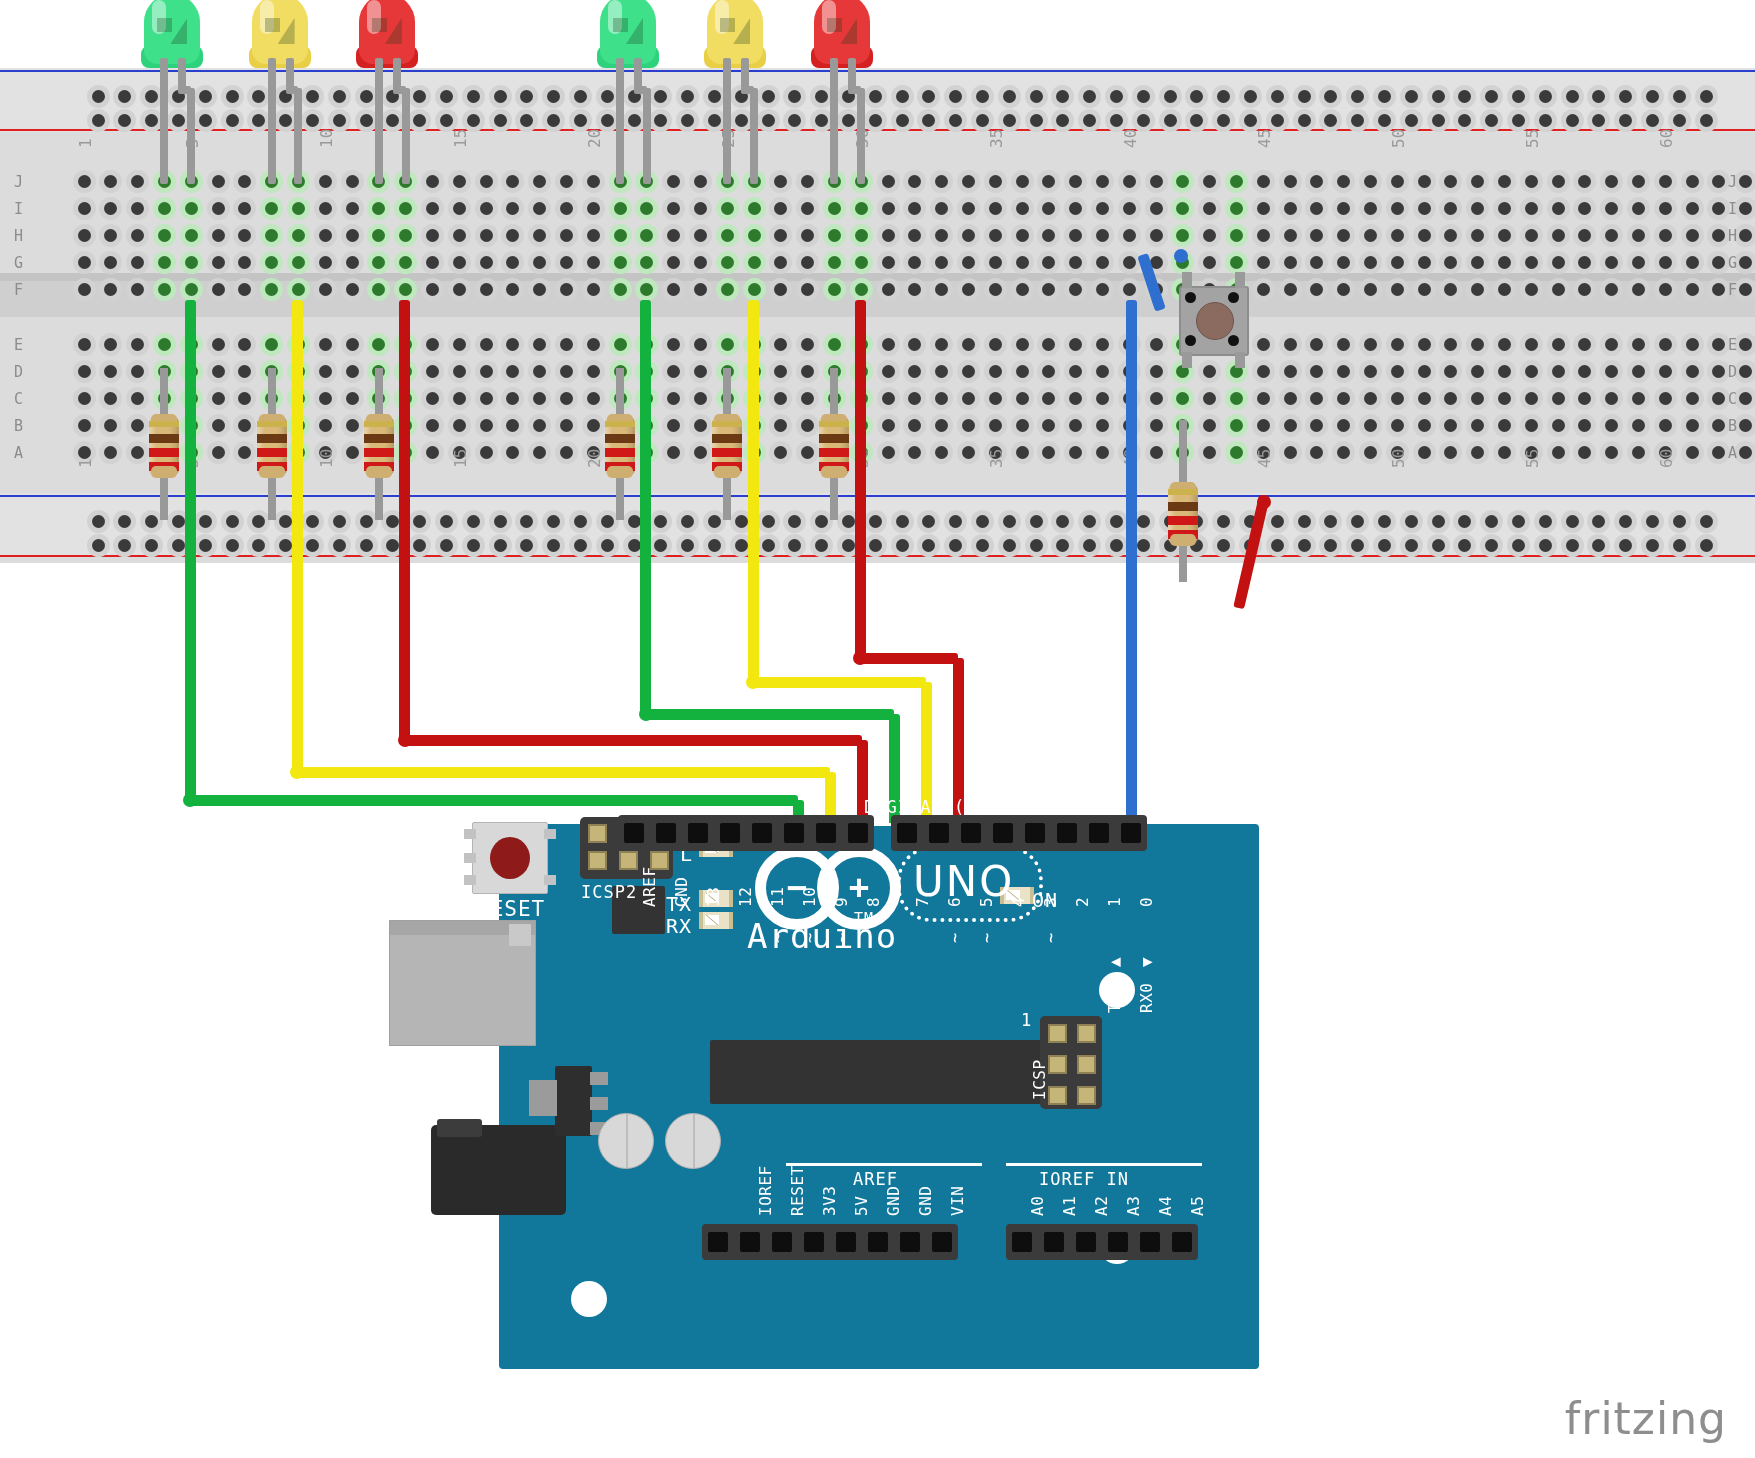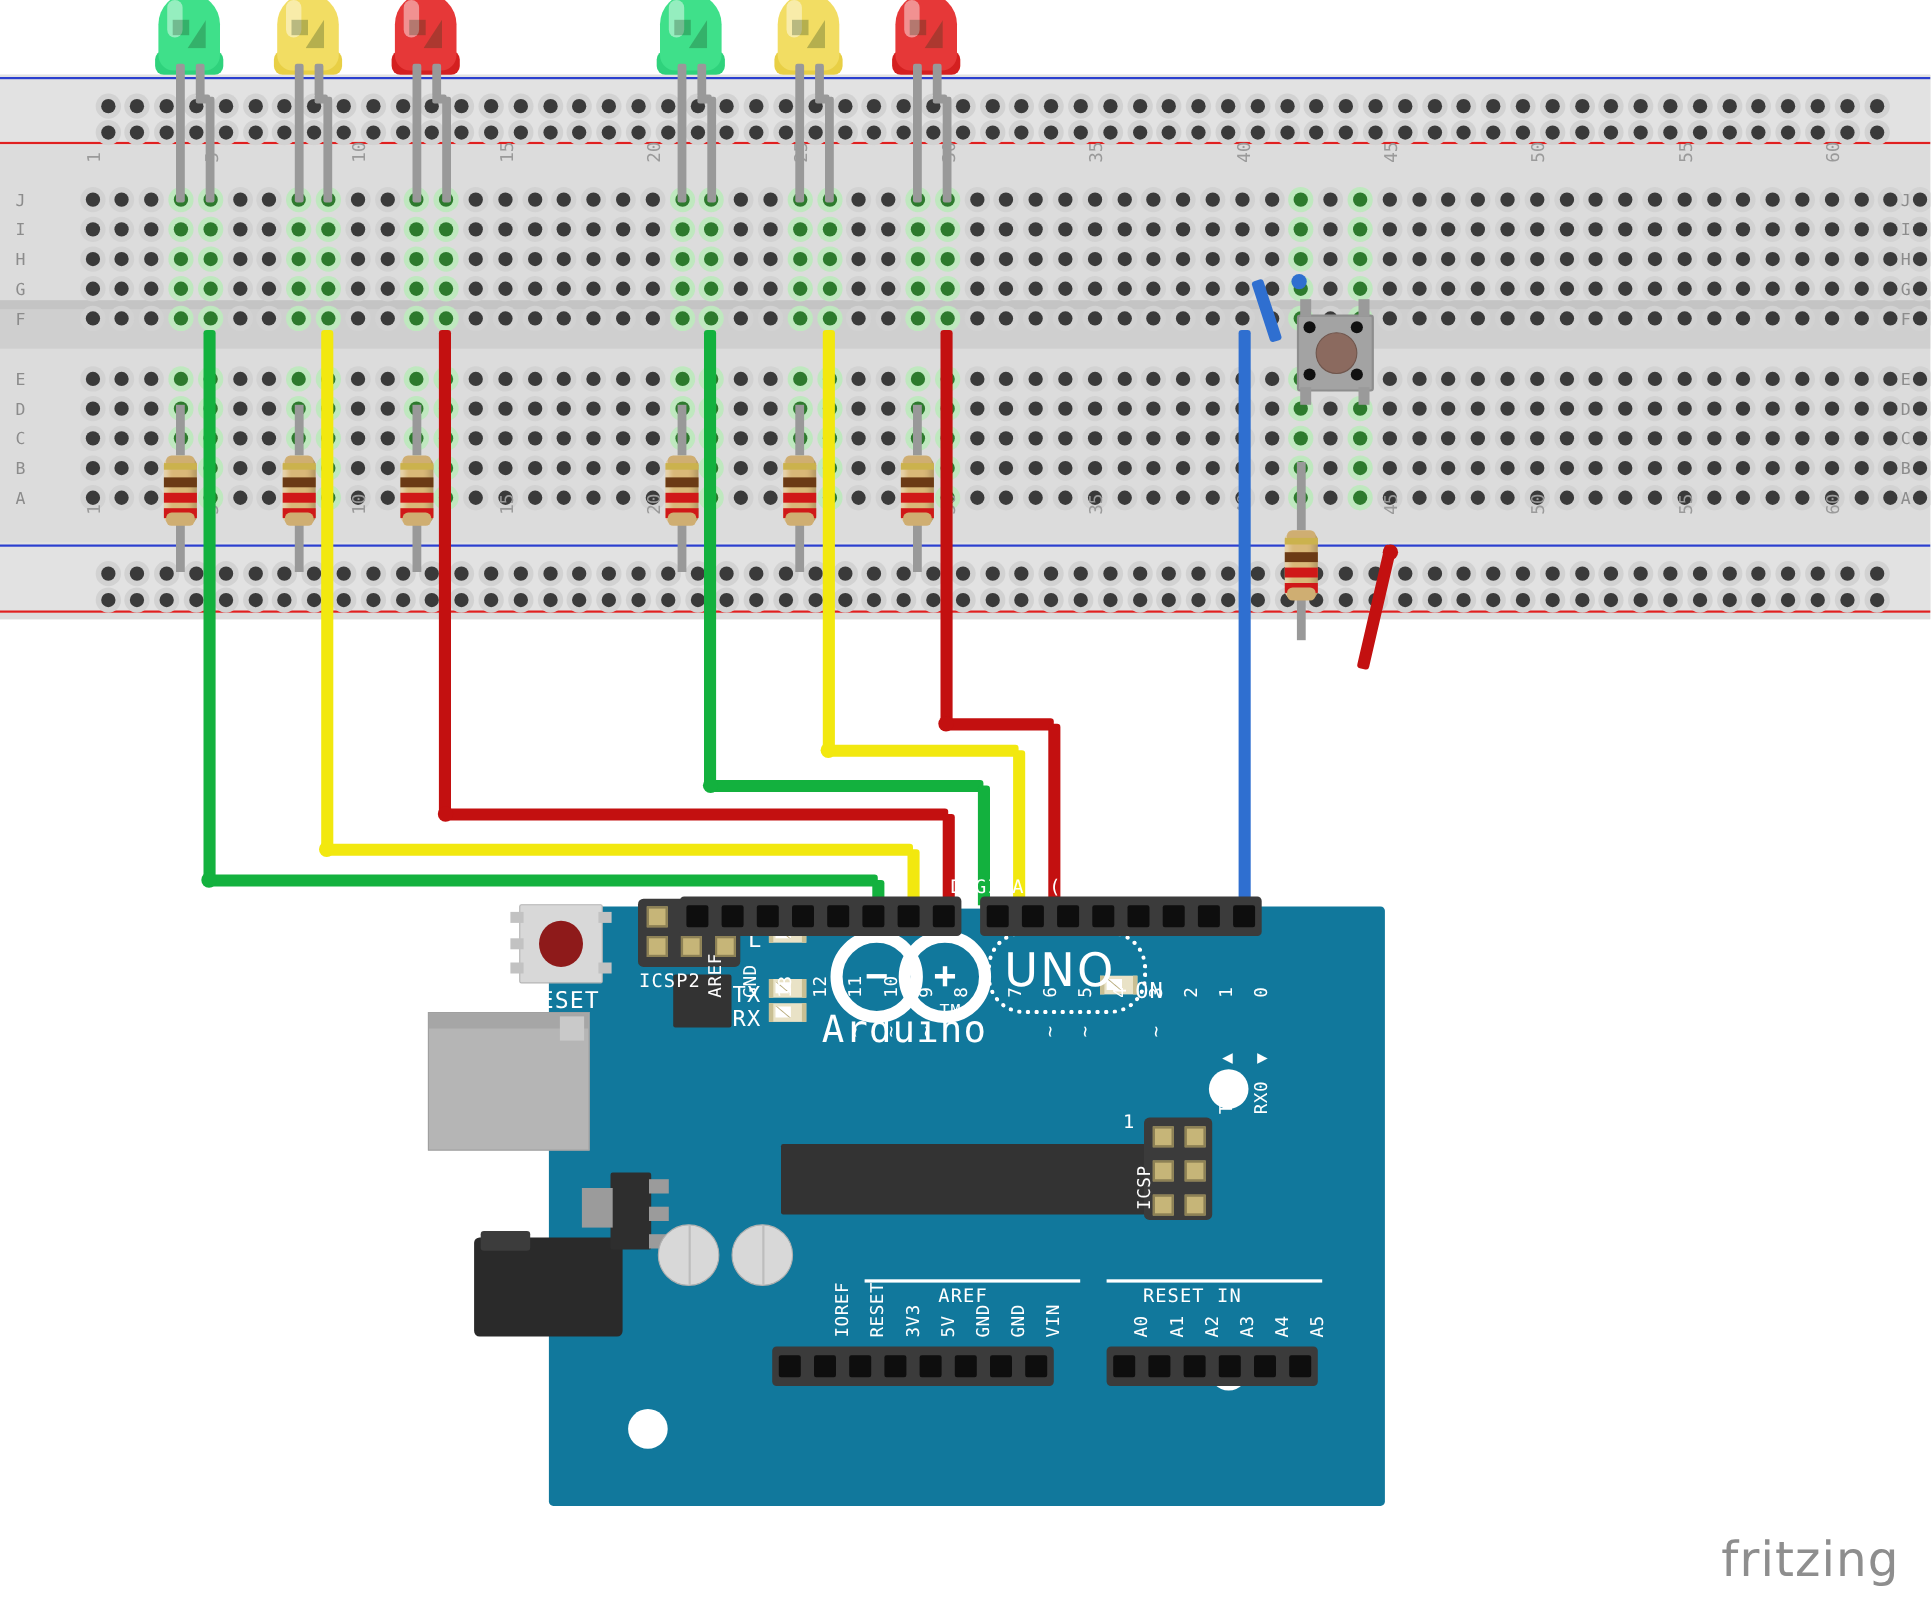--- a/index.html
+++ b/index.html
@@ -2206,21 +2206,21 @@
   <div class="uno-txt" style="left:414px;top:33px;">UNO</div>
 
   <div class="wline" style="left:203px;top:-1px;width:380px;"></div>
   <div class="boardtxt" style="left:365px;top:-27px;">DIGITAL (PWM=~)</div>
 
   <div class="wline" style="left:287px;top:339px;width:196px;"></div>
   <div class="boardtxt" style="left:354px;top:345px;">AREF</div>
 
   <div class="wline" style="left:424px;top:339px;width:0px;"></div>
   <div class="wline" style="left:507px;top:339px;width:196px;"></div>
-  <div class="boardtxt" style="left:540px;top:345px;">RESET IN</div>
+  <div class="boardtxt" style="left:540px;top:345px;">IOREF IN</div>
 
   <div id="ard-headers">
       <div class="hdr" style="left:119px;top:-9px;width:256px;"></div>
       <div class="hdr-sq" style="left:125px;top:-1px;"></div>
       <div class="pinlbl" style="left:141px;top:83px;">AREF</div>
       <div class="hdr-sq" style="left:157px;top:-1px;"></div>
       <div class="pinlbl" style="left:173px;top:83px;">GND</div>
       <div class="hdr-sq" style="left:189px;top:-1px;"></div>
       <div class="pinlbl" style="left:205px;top:83px;">13</div>
       <div class="hdr-sq" style="left:221px;top:-1px;"></div>

